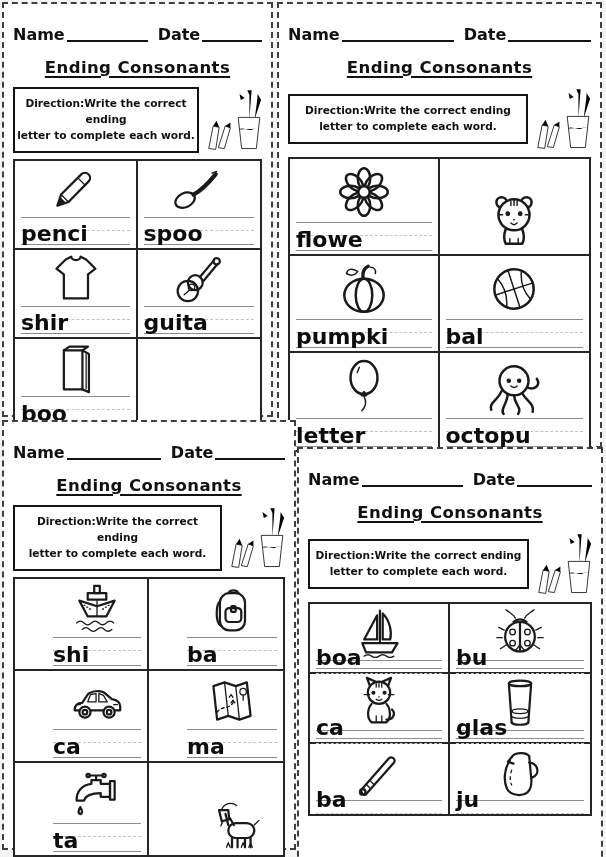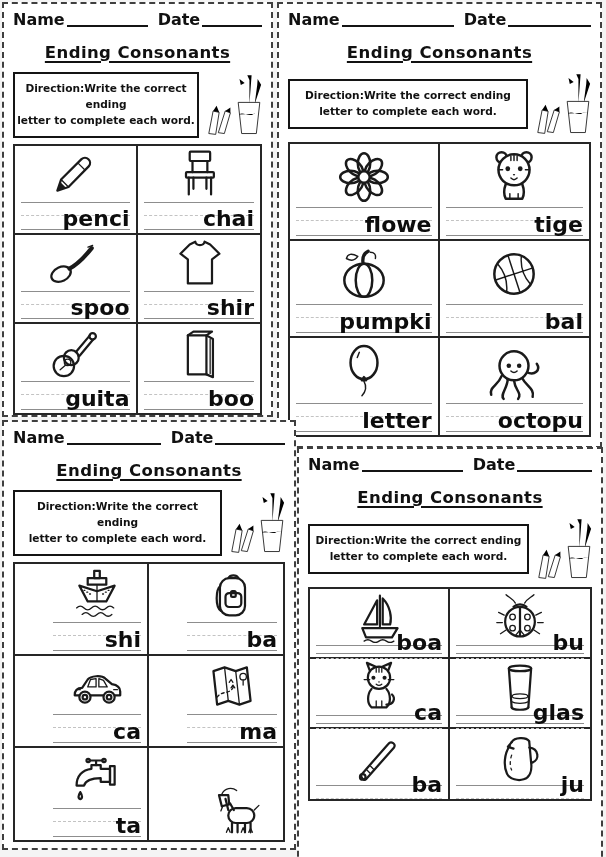--- a/index.html
+++ b/index.html
@@ -9,21 +9,21 @@
   }
   .sheet{
     position:absolute;background:#fff;border:2px dashed #3f3f3f;
     box-sizing:border-box;padding:4px 9px;
   }
   .s1{left:2px;top:2px;width:271px;height:415px;z-index:1;}
   .s2{left:277px;top:2px;width:325px;height:446px;z-index:1;}
   .s3{left:2px;top:420px;width:294px;height:430px;z-index:2;}
   .s4{left:297px;top:447px;width:306px;height:430px;z-index:3;}
 
-  .nd-row{display:flex;align-items:flex-end;font-weight:bold;font-size:16px;margin-top:2px;}
+  .nd-row{display:flex;align-items:flex-end;font-weight:bold;font-size:16px;margin-top:17px;}
   .nd{white-space:nowrap;}
   .line{border-bottom:2.6px solid #141414;height:14px;}
   .name-line{flex:1.15;margin:0 10px 2px 2px;}
   .date-line{flex:0.85;margin:0 0 2px 2px;}
 
   .title{
     text-align:center;font-weight:bold;font-size:16.5px;letter-spacing:.4px;margin-top:14px;
     text-decoration:underline;text-decoration-thickness:2px;text-underline-offset:3px;
   }
   .dir-row{display:flex;align-items:center;margin-top:10px;gap:5px;}
@@ -53,21 +53,21 @@
   .thin{stroke-width:1.4;}
   .fl{fill:#1a1a1a;stroke:none;}
   .wh{fill:#fff;}
 
   .write{position:relative;height:30px;align-self:stretch;margin:0 6px;}
   .l{position:absolute;left:0;right:0;display:block;}
   .l1{top:1px;border-top:1.6px solid #8d8d8d;}
   .l2{top:14px;border-top:1.2px dashed #c3c3c3;}
   .l3{bottom:0;border-top:1.6px solid #8d8d8d;}
   .word{
-    position:absolute;left:0;right:0;bottom:-4px;text-align:right;
+    position:absolute;left:0;right:0;bottom:-4px;text-align:left;
     font-size:22px;font-weight:bold;color:#0d0d0d;line-height:30px;
   }
 </style>
 </head>
 <body>
 
 <div class="sheet s1">
   <div class="nd-row">
     <span class="nd">Name</span>
     <span class="line name-line"></span>
@@ -102,34 +102,20 @@
       </svg>
       <div class="write">
         <i class="l l1"></i>
         <i class="l l2"></i>
         <i class="l l3"></i>
         <span class="word">penci</span>
       </div>
     </div>
     <div class="cell">
       <svg class="pic" viewBox="0 0 64 56">
-        <rect x="22" y="4" width="22" height="10" rx="1"></rect>
-        <path d="M25,14 V26 M41,14 V26"></path>
-        <rect x="18" y="26" width="30" height="6" rx="1"></rect>
-        <path d="M21,32 V50 M45,32 V50 M26,32 V44 M40,32 V44"></path>
-      </svg>
-      <div class="write">
-        <i class="l l1"></i>
-          <i class="l l2"></i>
-          <i class="l l3"></i>
-        <span class="word">chai</span>
-      </div>
-    </div>
-    <div class="cell">
-      <svg class="pic" viewBox="0 0 64 56">
         <ellipse cx="17" cy="40" rx="11" ry="7.5" transform="rotate(-25 17 40)"></ellipse>
         <path d="M26,34 C34,30 42,22 50,12" stroke-width="4.5"></path>
         <path d="M46,11 l5,-2" class="thin"></path>
       </svg>
       <div class="write">
         <i class="l l1"></i>
           <i class="l l2"></i>
           <i class="l l3"></i>
         <span class="word">spoo</span>
       </div>
@@ -230,26 +216,20 @@
           <circle cx="44" cy="10" r="5"></circle>
         <circle cx="32" cy="22" r="15" class="wh" stroke="#1a1a1a"></circle>
         <path d="M29,9 v4 M32,8 v5 M35,9 v4 M17,22 h4 M47,22 h-4" class="thin"></path>
         <circle cx="26" cy="21" r="2.3" class="fl"></circle>
           <circle cx="38" cy="21" r="2.3" class="fl"></circle>
         <path class="fl" d="M30.8,26 h2.4 l-1.2,2 Z"></path>
         <path d="M29,30 q3,3 6,0" class="thin"></path>
         <path d="M24,36 q-3,8 0,14 h16 q3,-6 0,-14"></path>
         <path d="M28,50 v-5 M36,50 v-5" class="thin"></path>
       </svg>
-      <div class="write">
-        <i class="l l1"></i>
-          <i class="l l2"></i>
-          <i class="l l3"></i>
-        <span class="word">tige</span>
-      </div>
     </div>
     <div class="cell">
       <svg class="pic" viewBox="0 0 64 56">
         <path d="M31,18 q-1,-8 5,-11" stroke-width="3.2"></path>
         <path d="M26,12 q-9,-5 -11,2 q7,4 11,-2 Z" class="thin"></path>
         <path d="M38,8 q6,0 5,6" class="thin"></path>
         <ellipse cx="32" cy="35" rx="19" ry="16"></ellipse>
         <ellipse cx="32" cy="35" rx="8" ry="16"></ellipse>
       </svg>
       <div class="write">

